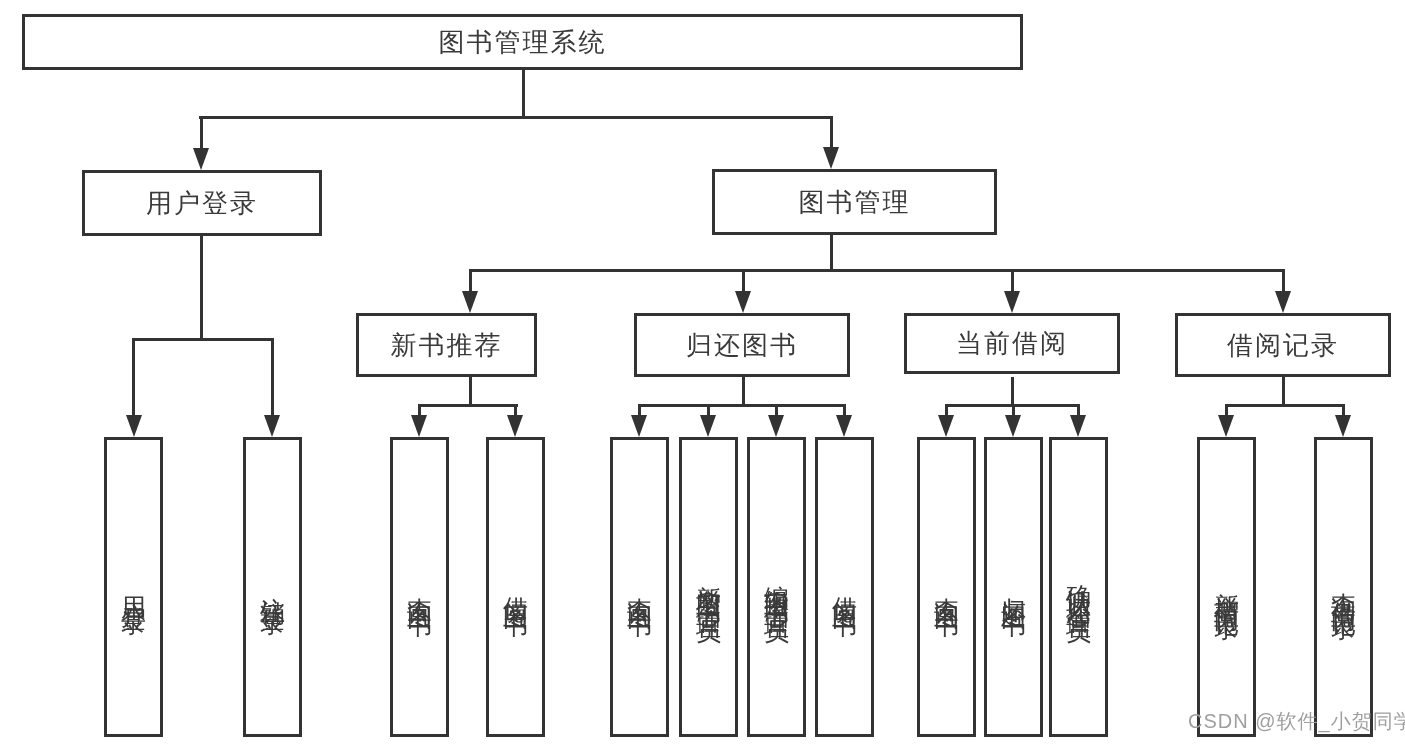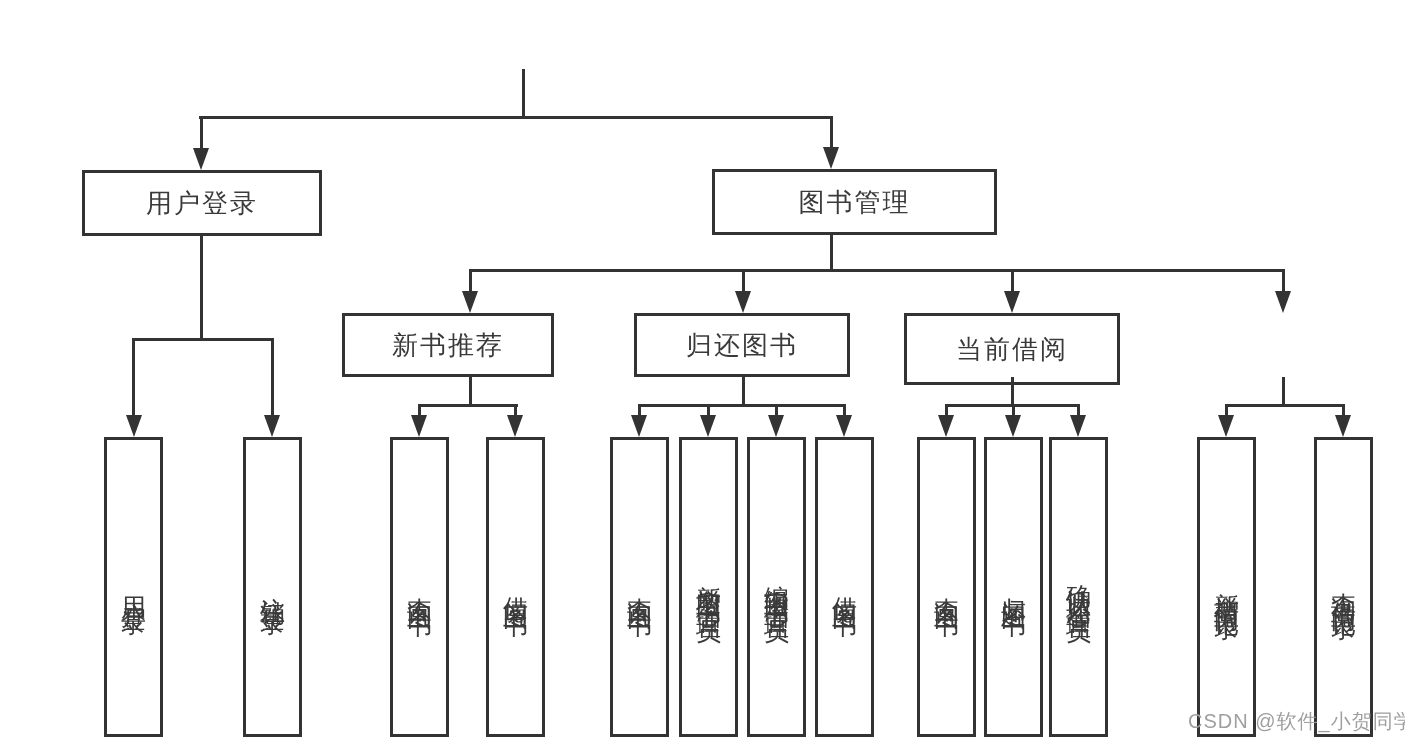--- a/index.html
+++ b/index.html
@@ -57,36 +57,42 @@
     letter-spacing:1px;
     color:#9f9f9f;
     white-space:nowrap;
   }
 </style>
 </head>
 <body>
 
 <div id="canvas">
 
+  <div class="box" style="left:22px;top:14px;width:1001px;height:56px;">
+    <span class="hlabel">图书管理系统</span>
+  </div>
 
   <div class="box" style="left:82px;top:170px;width:240px;height:66px;">
     <span class="hlabel">用户登录</span>
   </div>
   <div class="box" style="left:712px;top:169px;width:285px;height:66px;">
     <span class="hlabel">图书管理</span>
   </div>
 
-  <div class="box" style="left:342px;top:313px;width:212px;height:64px;font-family:Liberation Serif, serif;">
+  <div class="box" style="left:356px;top:313px;width:181px;height:64px;font-family:Liberation Serif, serif;">
     <span class="hlabel">新书推荐</span>
   </div>
   <div class="box" style="left:634px;top:313px;width:216px;height:64px;">
     <span class="hlabel">归还图书</span>
   </div>
-  <div class="box" style="left:904px;top:313px;width:216px;height:72px;">
+  <div class="box" style="left:904px;top:313px;width:216px;height:61px;">
     <span class="hlabel">当前借阅</span>
+  </div>
+  <div class="box" style="left:1175px;top:313px;width:216px;height:64px;">
+    <span class="hlabel">借阅记录</span>
   </div>
 
   <div class="box leaf" style="left:104px;">
     <span class="vtext">用户登录</span>
   </div>
   <div class="box leaf" style="left:243px;">
     <span class="vtext">注销登录</span>
   </div>
 
   <div class="box leaf" style="left:390px;">

